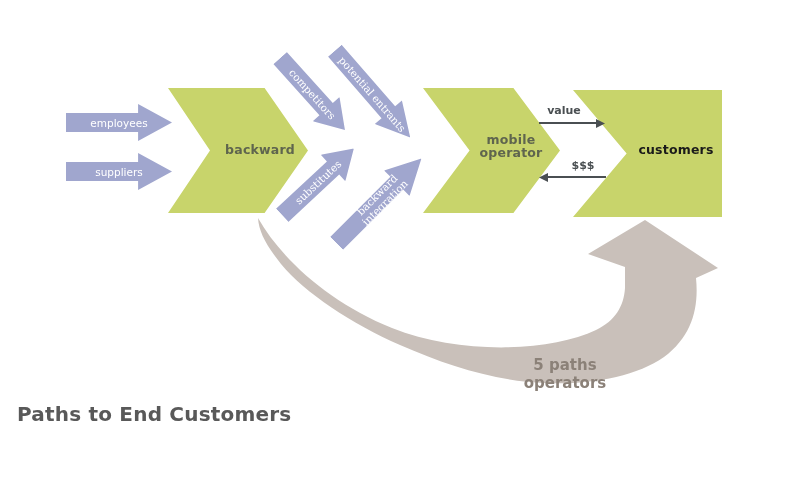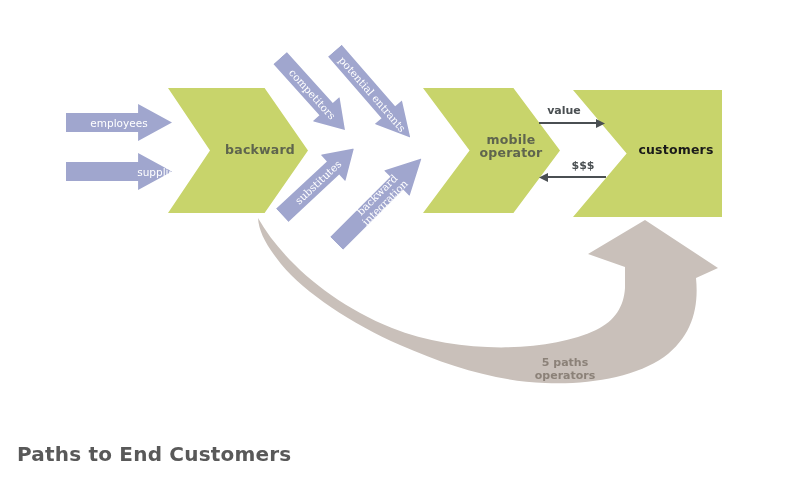--- a/index.html
+++ b/index.html
@@ -21,21 +21,21 @@
   #mobile-label{left:476px;top:133px;width:70px;text-align:center;}
   #customers-label{left:628px;top:143px;width:96px;color:var(--customers-label);}
   
   .hblock{position:absolute;width:106px;height:37px;background:var(--purple);
     clip-path:polygon(0 24%,68% 24%,68% 0,100% 50%,68% 100%,68% 76%,0 76%);}
   #employees-arrow{left:66px;top:104px;}
   #suppliers-arrow{left:66px;top:153px;}
   .hblock-label{position:absolute;width:106px;height:37px;display:flex;align-items:center;
     justify-content:center;color:#ffffff;font-size:10.5px;}
   #employees-label{left:66px;top:104px;}
-  #suppliers-label{left:72px;top:153px;padding-left:36px;}
+  #suppliers-label{left:66px;top:153px;}
   
   .diag{position:absolute;height:36px;}
   .diag-shape{position:absolute;inset:0;background:var(--purple);
     clip-path:polygon(0 25%,71% 25%,71% 0,100% 50%,71% 100%,71% 75%,0 75%);}
   .diag-label{position:absolute;inset:0;display:flex;align-items:center;justify-content:center;
     color:#ffffff;font-family:"DejaVu Serif","Liberation Serif",serif;font-size:10.5px;
     line-height:11px;text-align:center;}
   #competitors-arrow{left:264px;top:76px;width:97px;transform:rotate(48deg);}
   #potential-arrow{left:315px;top:76px;width:115px;transform:rotate(49deg);}
   #substitutes-arrow{left:269px;top:164px;width:98px;transform:rotate(-43deg);}
@@ -50,24 +50,24 @@
   #value-head{left:596px;top:119px;clip-path:polygon(0 0,100% 50%,0 100%);}
   #money-head{left:539px;top:173px;clip-path:polygon(100% 0,0 50%,100% 100%);}
   .xlabel{position:absolute;width:60px;text-align:center;font-size:11px;font-weight:bold;
     color:var(--exchange);}
   #value-label{left:534px;top:104px;}
   #money-label{left:553px;top:159px;}
   
   #swoosh{position:absolute;left:0;top:0;}
   #swoosh path{fill:var(--gray-arrow);}
   #paths-label{position:absolute;left:513px;top:356px;width:104px;text-align:center;
-    font-size:11px;font-weight:bold;color:var(--paths-label);}
+    font-size:15px;font-weight:bold;color:var(--paths-label);}
   
   #title{position:absolute;left:17px;top:402px;font-size:20px;font-weight:bold;
-    color:var(--title-gray);letter-spacing:.2px;margin-top:40px;}
+    color:var(--title-gray);letter-spacing:.2px;}
 </style>
 </head>
 <body>
 
 <div id="canvas">
 
   <svg id="swoosh" width="790" height="483" viewBox="0 0 790 483">
     <path d="
       M258,218
       C282,260 330,303 392,328

